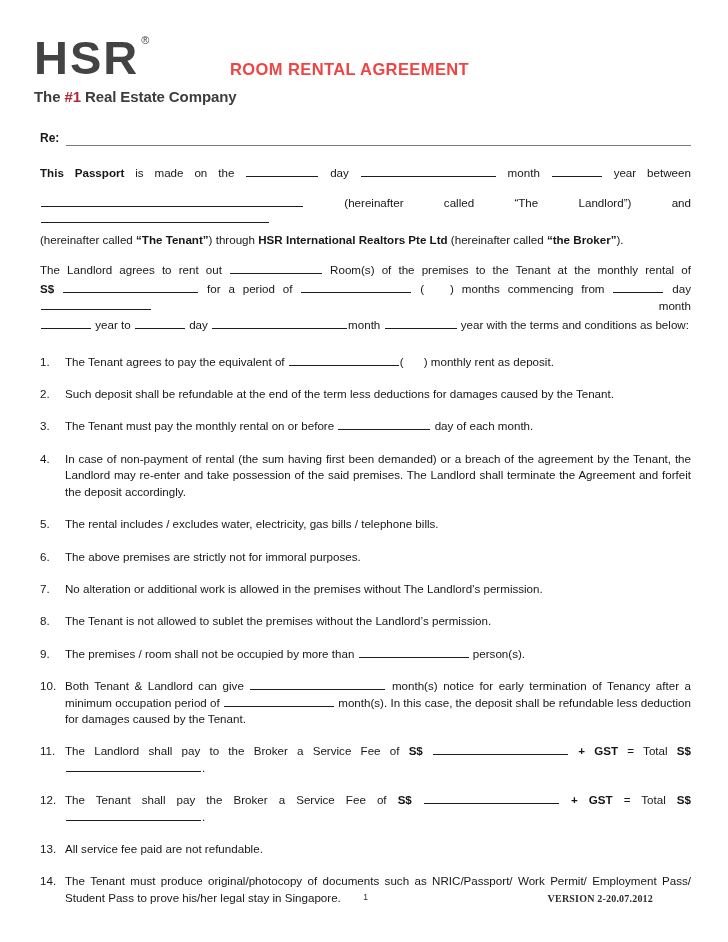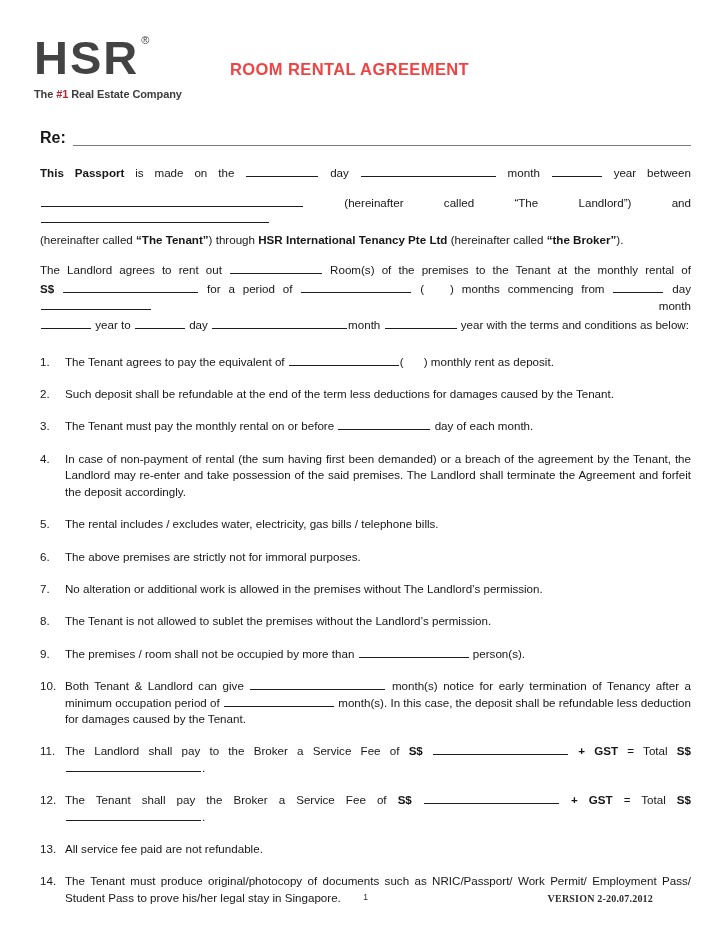--- a/index.html
+++ b/index.html
@@ -54,21 +54,21 @@
   .logo-reg {
     position: absolute;
     top: 1px;
     right: -2px;
     font-size: 11px;
     font-weight: normal;
     color: #434343;
   }
   .logo-tagline {
     margin-top: 7px;
-    font-size: 11px;
+    font-size: 15px;
     font-weight: bold;
     color: #3d3d3d;
     letter-spacing: -0.1px;
     white-space: nowrap;
   }
   .logo-tagline .hash {
     color: #b02a37;
   }
   .doc-title {
     position: absolute;
@@ -91,21 +91,21 @@
     color: #171717;
   }
 
   .re-row {
     display: flex;
     align-items: flex-end;
     margin-bottom: 19px;
   }
   .re-label {
     font-weight: bold;
-    font-size: 16px;
+    font-size: 12px;
     padding-right: 7px;
     white-space: nowrap;
   }
   .re-rule {
     flex: 1;
     border-bottom: 1px solid #7a7a7a;
     height: 12px;
   }
 
   p.para {
@@ -225,21 +225,21 @@
       <span>year</span>
       <span>between</span>
     </p>
 
     <p class="para" style="margin-bottom:4px;">
       <span class="bl bl-party"></span>
       <span>(hereinafter called “The Landlord”) and</span>
       <span class="bl bl-party2"></span>
     </p>
 
-    <p class="para"><span>(hereinafter called </span><span class="b">“The Tenant”</span><span>) through </span><span class="b">HSR International Tenancy Pte Ltd</span><span> (hereinafter called </span><span class="b">“the Broker”</span><span>).</span></p>
+    <p class="para"><span>(hereinafter called </span><span class="b">“The Tenant”</span><span>) through </span><span class="b">HSR International Realtors Pte Ltd</span><span> (hereinafter called </span><span class="b">“the Broker”</span><span>).</span></p>
 
     <p class="para just" style="margin-top:14px;margin-bottom:3px;">
       <span>The Landlord agrees to rent out</span>
       <span class="bl bl-l"></span>
       <span>Room(s) of the premises to the Tenant at the monthly rental of</span>
     </p>
 
     <p class="para just" style="margin-bottom:3px;">
       <span class="b">S$</span>
       <span class="bl bl-xxl"></span>

